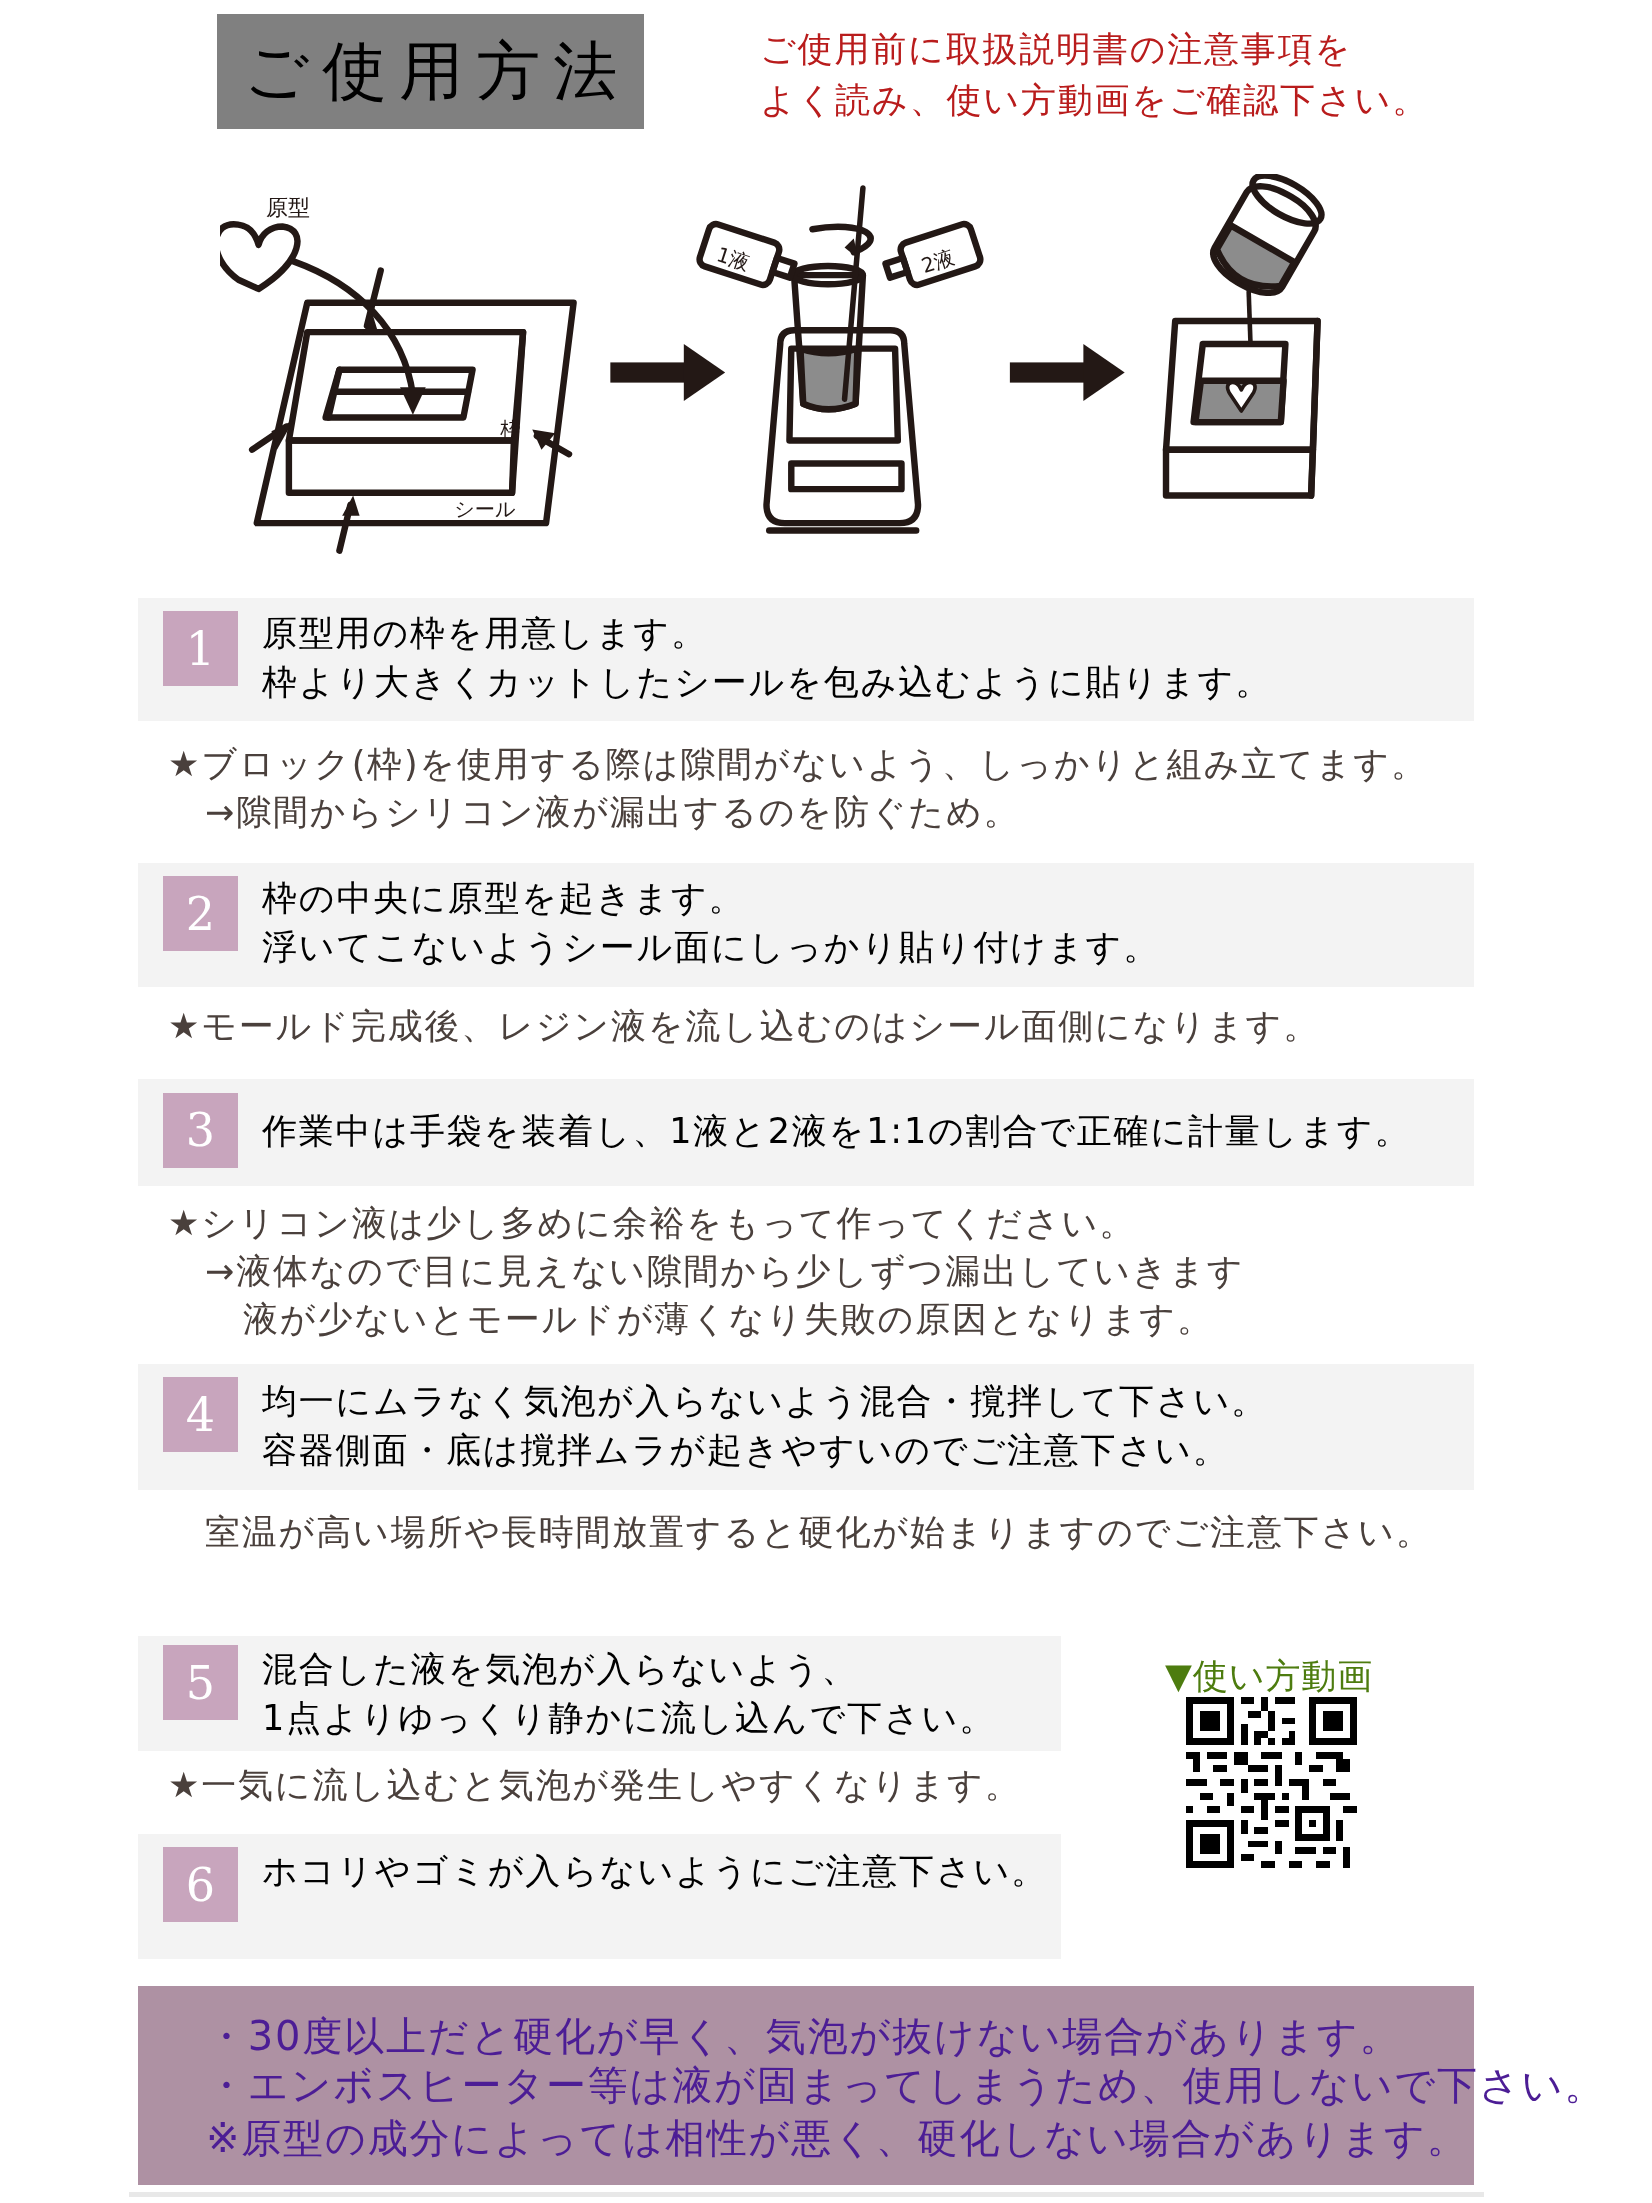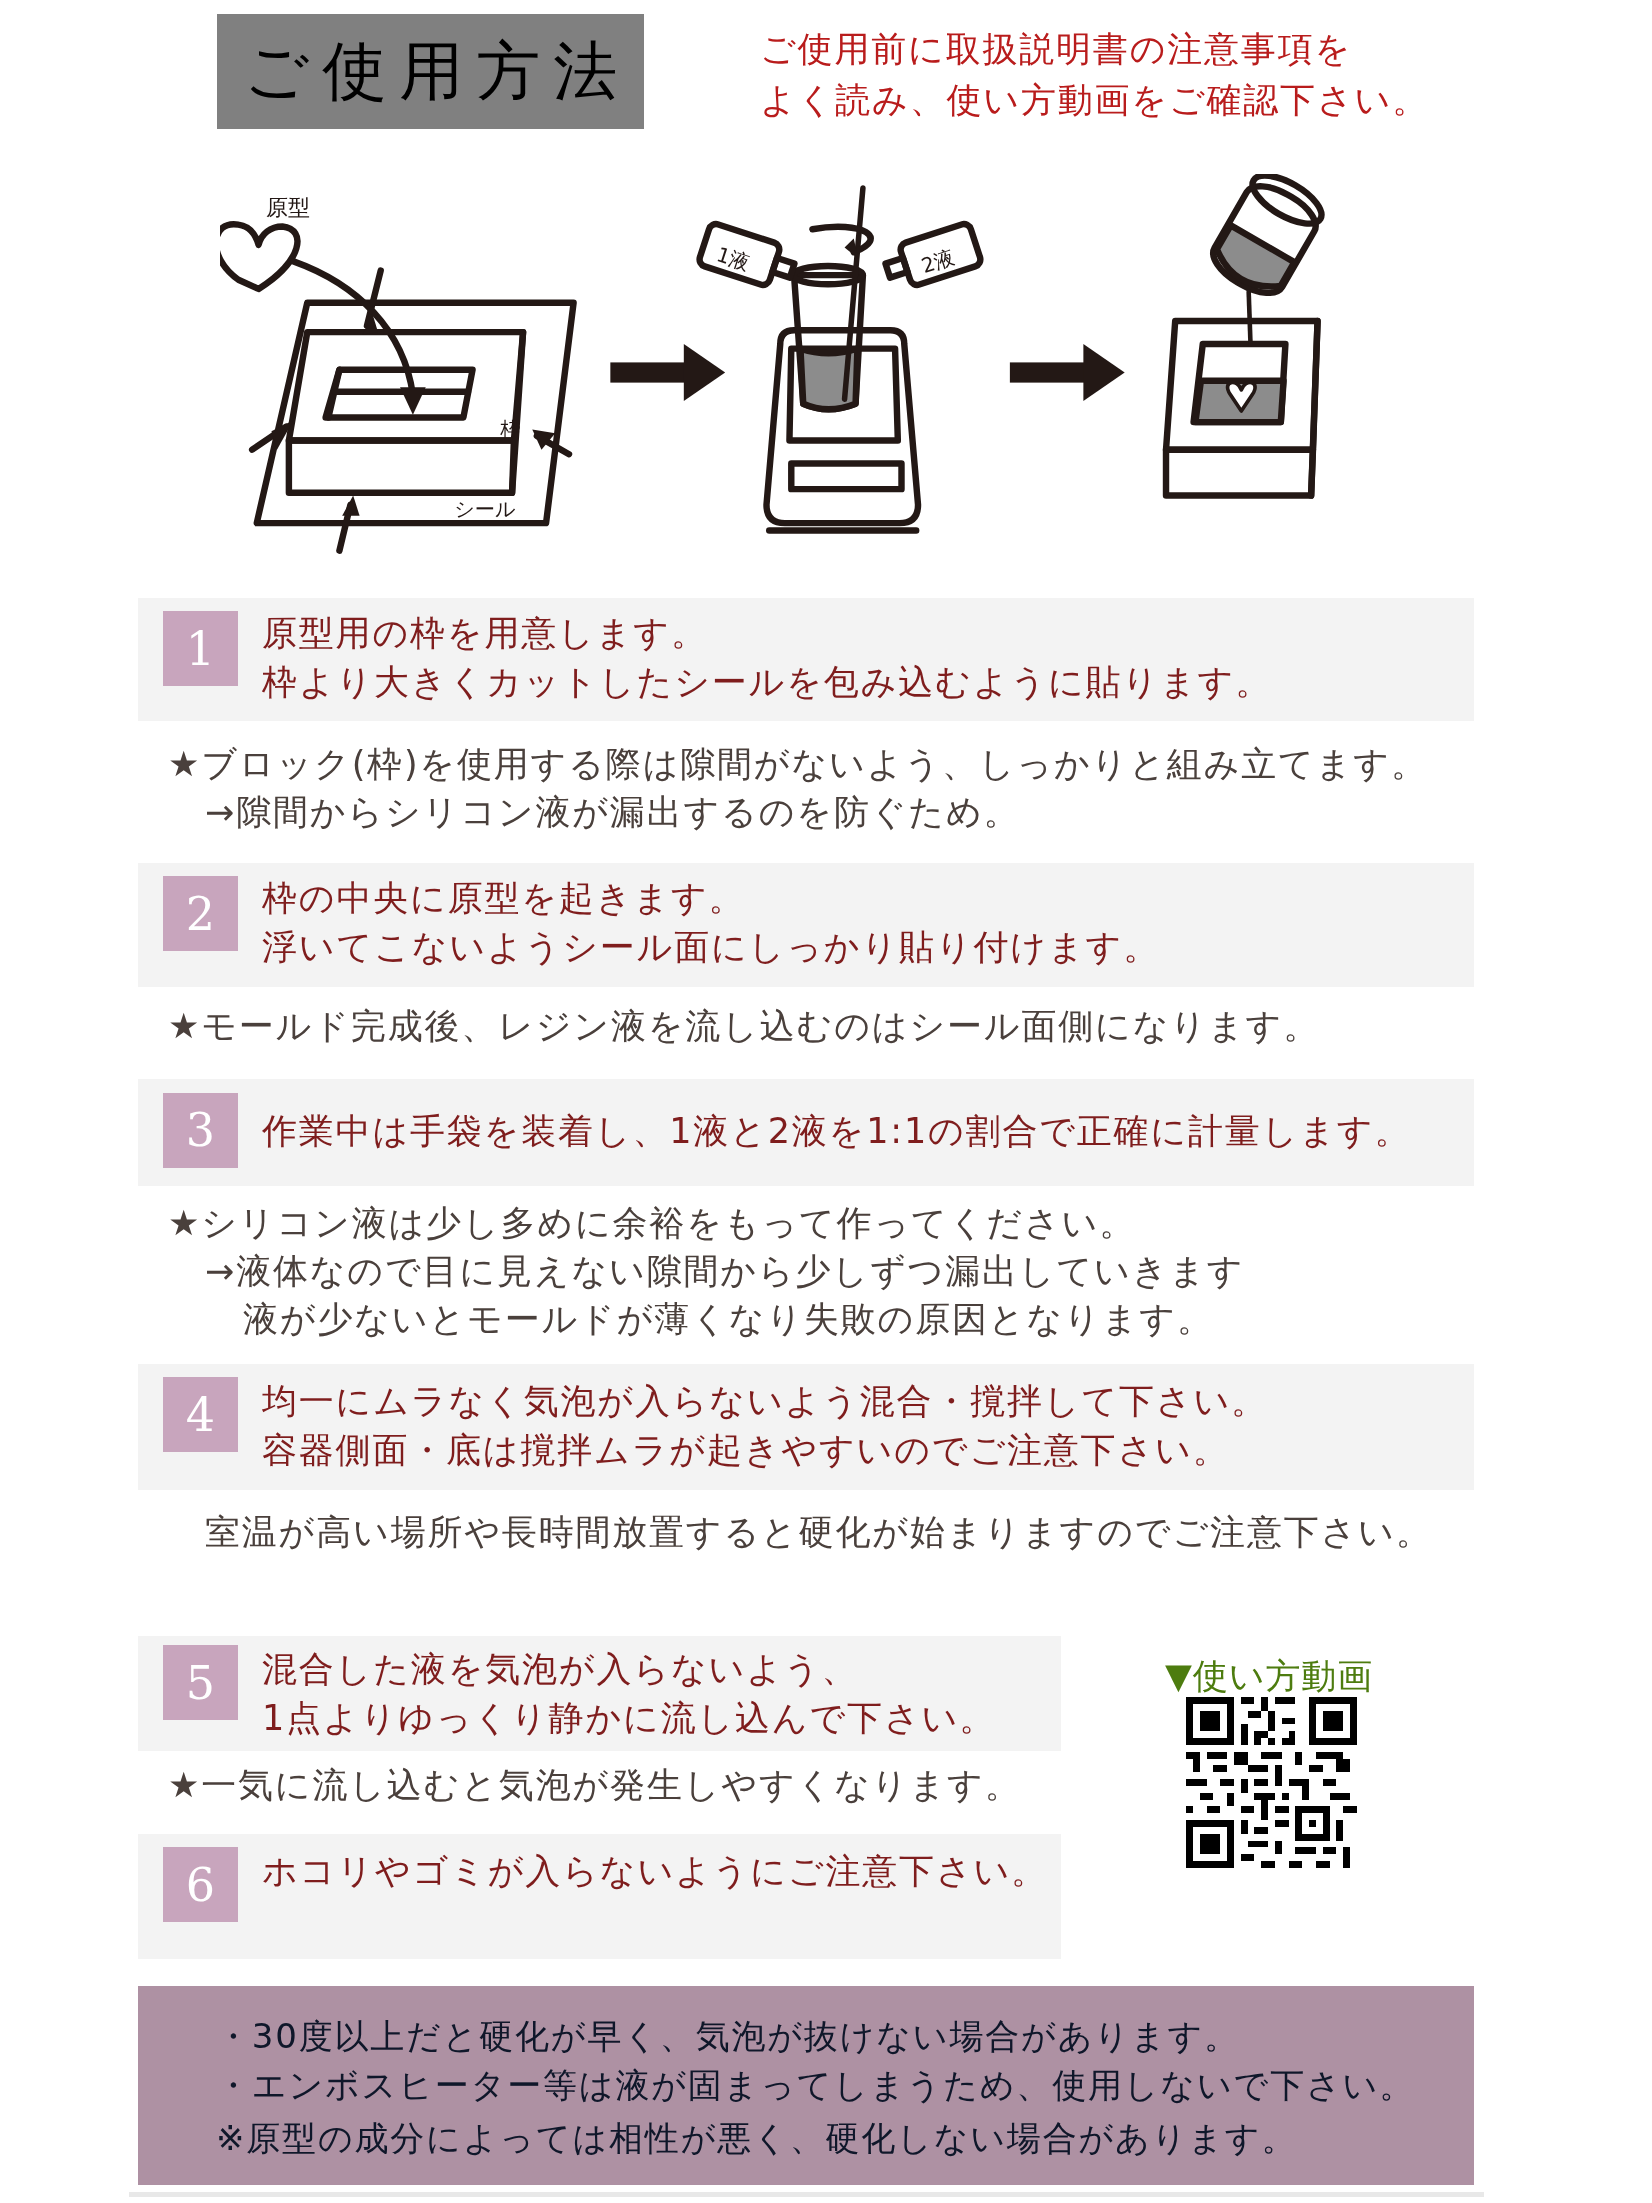--- a/index.html
+++ b/index.html
@@ -35,21 +35,21 @@
   }
   .step-box.narrow { width: 923px; }
   .badge {
     position: absolute; left: 25px; width: 75px; height: 75px;
     background: #c8a5bd; color: #ffffff;
     font-family: "DejaVu Serif", "Liberation Serif", serif;
     font-size: 46px; display: flex; align-items: center; justify-content: center;
   }
   .step-text {
     position: absolute; left: 124px; font-size: 35px; line-height: 49px;
-    color: #7f1d1d; letter-spacing: 1.8px; white-space: nowrap;
+    color: #000000; letter-spacing: 1.8px; white-space: nowrap;
   }
   .note {
     left: 168px; font-size: 35px; line-height: 48px; color: #4a403c;
     letter-spacing: 1.8px; white-space: nowrap;
   }
   .note .indent1 { padding-left: 37px; }
   .note .indent2 { padding-left: 75px; }
 
   
   .qr-label {
@@ -58,22 +58,22 @@
     margin-left: 19px;
   }
   .qr { left: 1186px; top: 1697px; width: 171px; height: 171px; }
 
   
   .warn-box {
     left: 138px; top: 1986px; width: 1336px; height: 199px;
     background: #ae91a3;
   }
   .warn-box .lines {
-    position: absolute; left: 78px; top: 26px; color: #0f172a;
-    font-size: 34px; line-height: 49px; letter-spacing: 1.8px; white-space: nowrap;
+    position: absolute; left: 68px; top: 26px; color: #4c1d95;
+    font-size: 40px; line-height: 49px; letter-spacing: 1.8px; white-space: nowrap;
   }
   .bottom-line {
     left: 129px; top: 2192px; width: 1355px; height: 4.6px; background: #e8e8e8;
   }
 </style>
 </head>
 <body>
 
 <div class="abs title-box">
   <span>ご使用方法</span>

